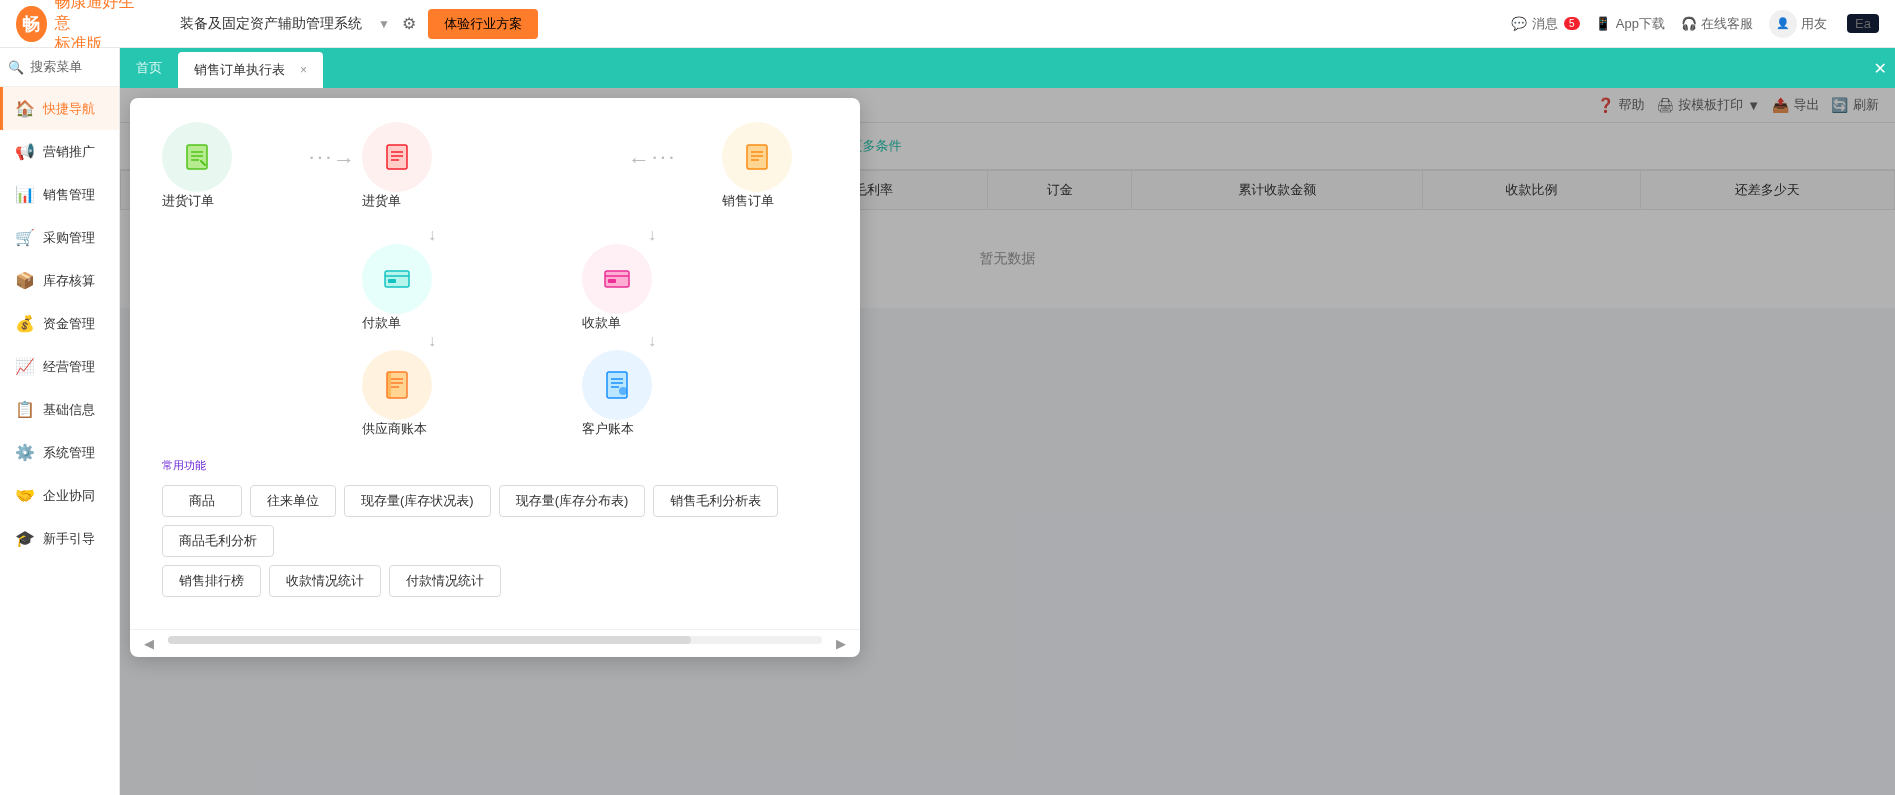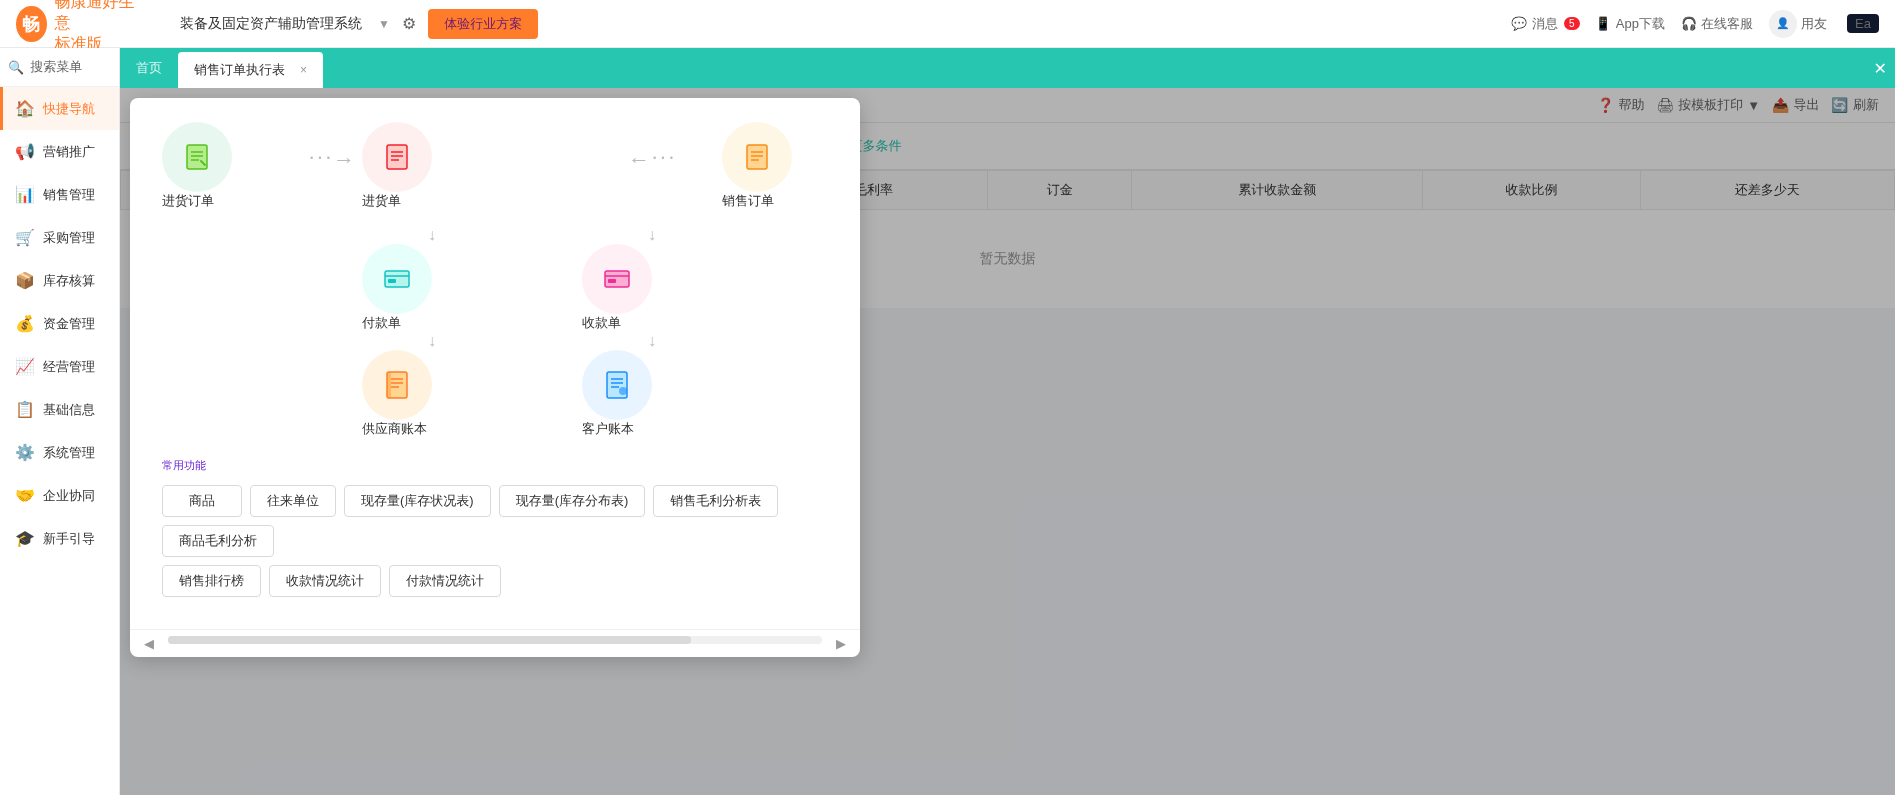--- a/index.html
+++ b/index.html
@@ -15,21 +15,21 @@
       border-bottom: 1px solid #e8e8e8; flex-shrink: 0;
     }
     .top-header-left { display: flex; align-items: center; gap: 12px; }
     .logo-area { display: flex; align-items: center; gap: 8px; width: 120px; }
     .logo-icon { width: 36px; height: 36px; background: #ff7c2a; border-radius: 50%; display: flex; align-items: center; justify-content: center; color: #fff; font-size: 18px; font-weight: bold; }
     .logo-text { font-size: 16px; color: #ff7c2a; line-height: 1.3; }
     .system-title { font-size: 14px; color: #333; font-weight: 500; margin-left: 32px; }
     .dropdown-arrow { color: #999; font-size: 12px; margin-left: 4px; }
     .settings-icon { color: #666; font-size: 16px; cursor: pointer; }
     .experience-btn {
-      background: #ff7c2a; color: #701a75; border: none; border-radius: 4px;
+      background: #ff7c2a; color: #000000; border: none; border-radius: 4px;
       padding: 6px 16px; font-size: 13px; cursor: pointer;
     }
     .top-header-right { display: flex; align-items: center; gap: 16px; }
     .header-action { display: flex; align-items: center; gap: 4px; color: #666; font-size: 13px; cursor: pointer; }
     .badge { background: #f5222d; color: #fff; border-radius: 8px; font-size: 10px; padding: 1px 5px; margin-left: 2px; }
 
     
     .main-area { display: flex; flex: 1; overflow: hidden; }
 
     

